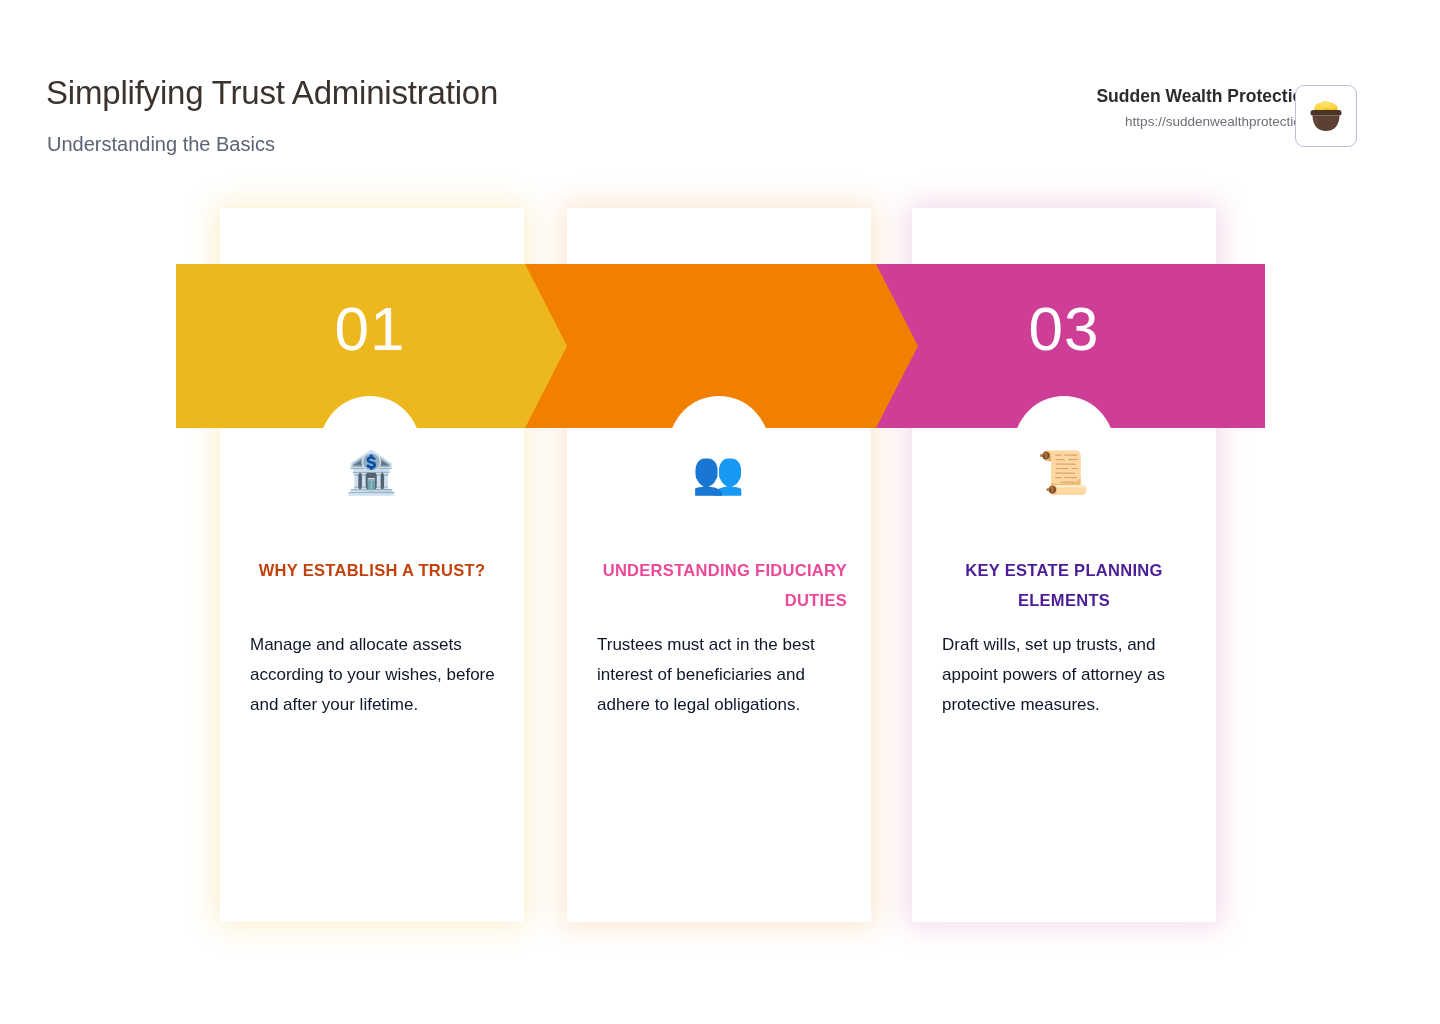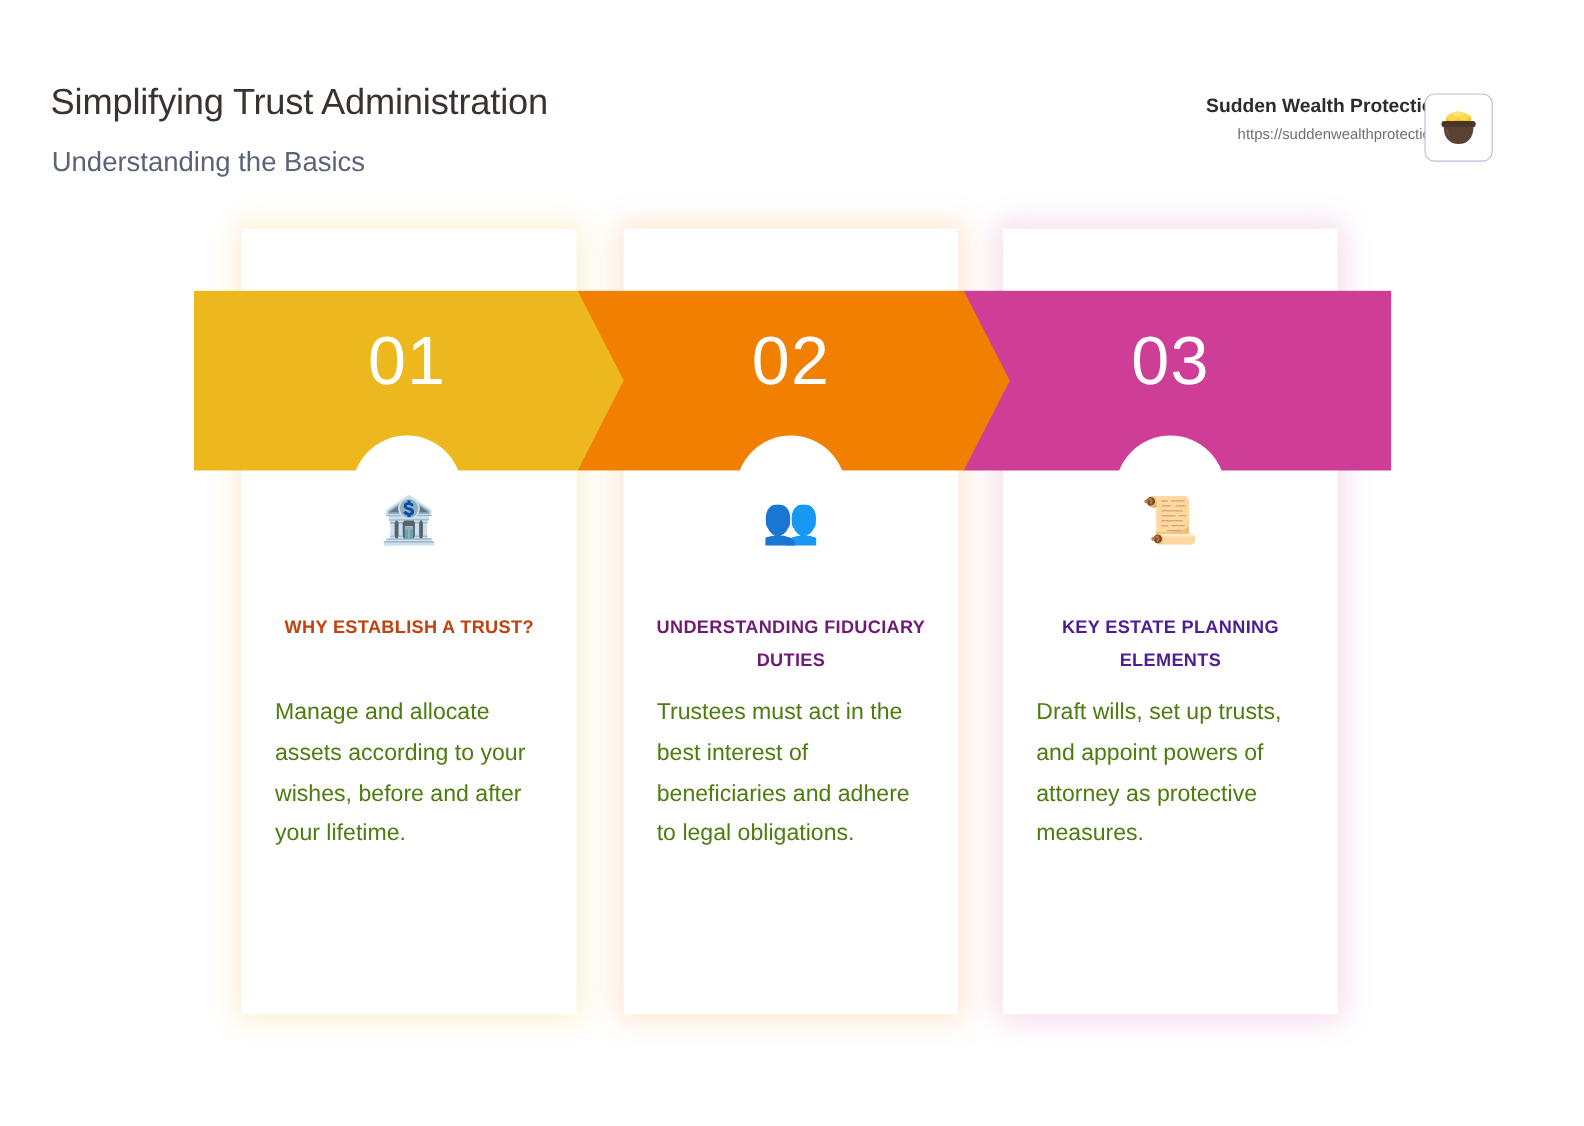--- a/index.html
+++ b/index.html
@@ -30,21 +30,21 @@
     font-size: 33px;
     font-weight: 400;
     color: #3b322e;
     letter-spacing: -0.2px;
     white-space: nowrap;
   }
   #page-subtitle {
     position: absolute;
     left: 47px;
     top: 133px;
-    font-size: 25px;
+    font-size: 20px;
     font-weight: 400;
     color: #5d6377;
     white-space: nowrap;
   }
   #brand-block {
     position: absolute;
     right: 57px;
     top: 86px;
     text-align: right;
   }
@@ -107,31 +107,31 @@
     left: 24px;
     right: 24px;
     text-align: center;
     font-size: 16.5px;
     font-weight: bold;
     letter-spacing: 0.3px;
     line-height: 1.8;
     text-transform: uppercase;
   }
   .card.c1 .card-heading { color: #c2410c; }
-  .card.c2 .card-heading { color: #701a75; }
+  .card.c2 .card-heading { color: #ec4899; text-align: right; }
   .card.c3 .card-heading { color: #4c1d95; }
 
   .card-body {
     position: absolute;
     top: 422px;
     left: 30px;
     right: 28px;
-    font-size: 21px;
-    font-weight: 400;
-    color: #4d7c0f;
+    font-size: 17px;
+    font-weight: 400;
+    color: #0f172a;
     line-height: 1.75;
     text-align: left;
   }
 
   
   #banner {
     position: absolute;
     left: 176px;
     top: 264px;
     width: 874px;
@@ -216,15 +216,14 @@
 
       <rect x="700" y="0" width="389" height="164" fill="#CE3E97"></rect>
 
       <path d="M349 0 H700 L742 82 L700 164 H349 Z" fill="#F28000"></path>
 
       <path d="M0 0 H349 L391 82 L349 164 H0 Z" fill="#EDB81D"></path>
     </g>
   </svg>
 
   <div class="step-number n1">01</div>
-  <div class="step-number n2">02</div>
   <div class="step-number n3">03</div>
 </div>
 
 </body></html>

